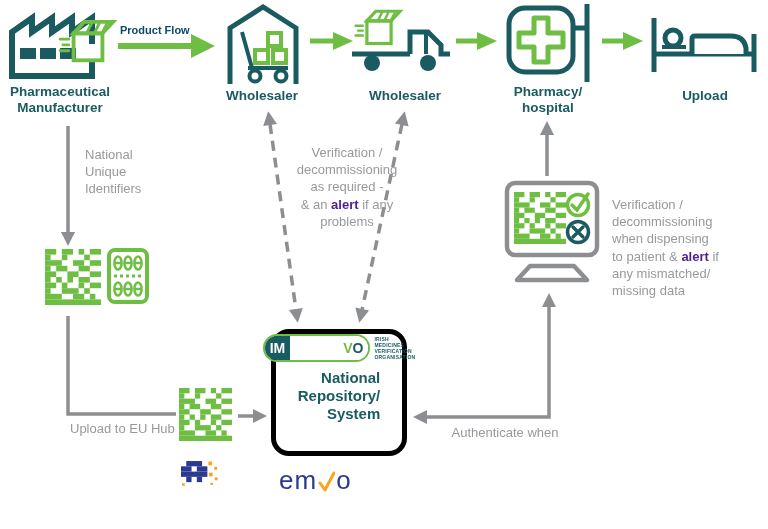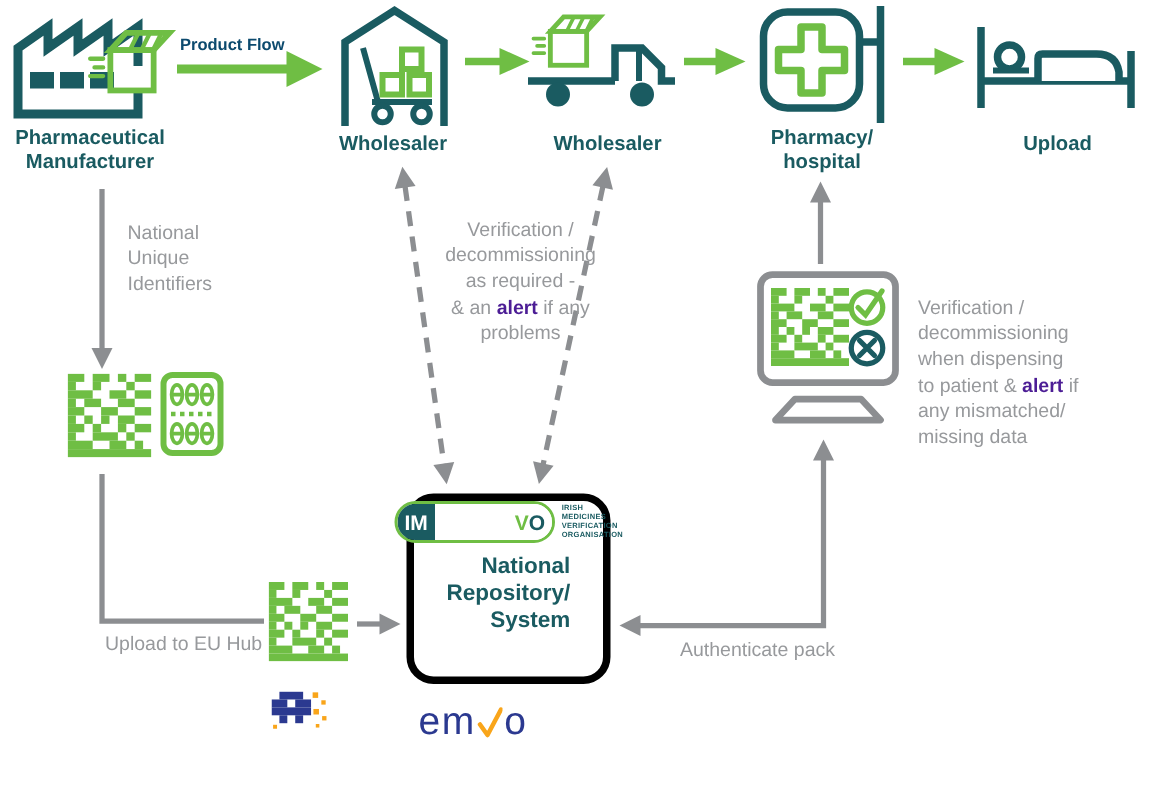--- a/index.html
+++ b/index.html
@@ -253,21 +253,21 @@
 
   <div class="abs note" style="left:612px;top:179px;width:152px;">
     <span>Verification /
 decommissioning
 when dispensing
 to patient &amp; </span><span class="alert">alert</span><span> if
 any mismatched/
 missing data</span>
   </div>
 
-  <div class="abs note" style="left:430px;top:424px;width:150px;text-align:center;">Authenticate pack</div>
+  <div class="abs note" style="left:430px;top:424px;width:150px;text-align:center;">Authenticate when</div>
 
   <div class="abs emvo" style="left:175px;top:461px;">
     <svg width="58" height="37" viewBox="0 0 11 7" style="margin-left:6px;">
       <g fill="#2B3990">
         <rect x="1" y="0" width="3" height="1"></rect>
         <rect x="0" y="1" width="2" height="1"></rect>
           <rect x="3" y="1" width="2" height="1"></rect>
         <rect x="0" y="2" width="5" height="1"></rect>
         <rect x="1" y="3" width="1" height="1"></rect>
           <rect x="3" y="3" width="1" height="1"></rect>

